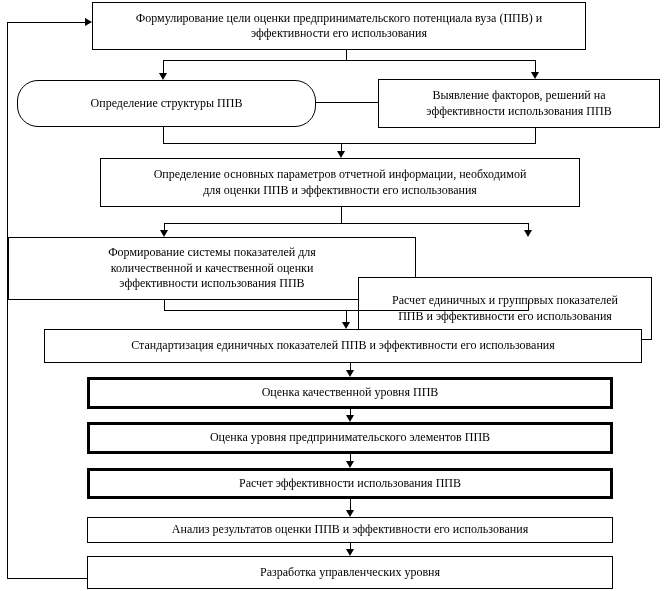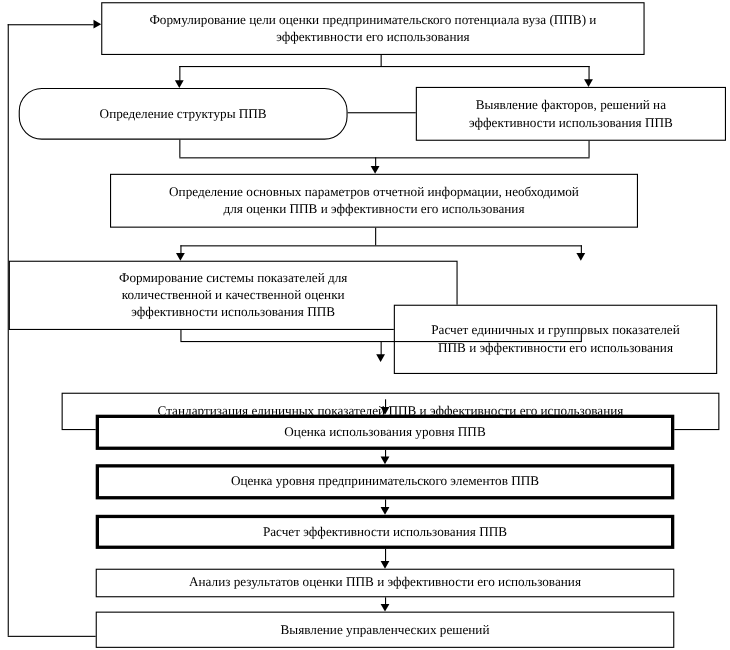--- a/index.html
+++ b/index.html
@@ -59,31 +59,31 @@
   <div class="box" style="left:100px; top:158px; width:480px; height:49px;">Определение основных параметров отчетной информации, необходимой
 для оценки ППВ и эффективности его использования</div>
 
   <div class="box" style="left:8px; top:237px; width:408px; height:63px;">Формирование системы показателей для
 количественной и качественной оценки
 эффективности использования ППВ</div>
 
   <div class="box" style="left:358px; top:237px; width:294px; height:63px;margin-top:40px;">Расчет единичных и групповых показателей
 ППВ и эффективности его использования</div>
 
-  <div class="box" style="left:56px; top:329px; width:598px; height:34px;margin-top:28px;">Стандартизация единичных показателей ППВ и эффективности его использования</div>
+  <div class="box" style="left:44px; top:329px; width:598px; height:34px;">Стандартизация единичных показателей ППВ и эффективности его использования</div>
 
-  <div class="box thick" style="left:87px; top:377px; width:526px; height:32px;">Оценка использования уровня ППВ</div>
+  <div class="box thick" style="left:87px; top:377px; width:526px; height:32px;">Оценка качественной уровня ППВ</div>
 
   <div class="box thick" style="left:87px; top:422px; width:526px; height:32px;">Оценка уровня предпринимательского элементов ППВ</div>
 
   <div class="box thick" style="left:87px; top:468px; width:526px; height:31px;">Расчет эффективности использования ППВ</div>
 
   <div class="box" style="left:87px; top:517px; width:526px; height:26px;text-align:center;">Анализ результатов оценки ППВ и эффективности его использования</div>
 
-  <div class="box" style="left:87px; top:556px; width:526px; height:33px;">Выявление управленческих решений</div>
+  <div class="box" style="left:87px; top:556px; width:526px; height:33px;">Разработка управленческих уровня</div>
 
   <div class="line v" style="left:346px; top:50px; height:10px;"></div>
   <div class="line h" style="left:163px; top:60px; width:373px;"></div>
   <div class="line v" style="left:163px; top:60px; height:14px;"></div>
   <div class="arrow-down" style="left:159px; top:73px;"></div>
   <div class="line v" style="left:535px; top:60px; height:13px;"></div>
   <div class="arrow-down" style="left:531px; top:72px;"></div>
 
   <div class="line h" style="left:316px; top:102px; width:62px;"></div>
 

